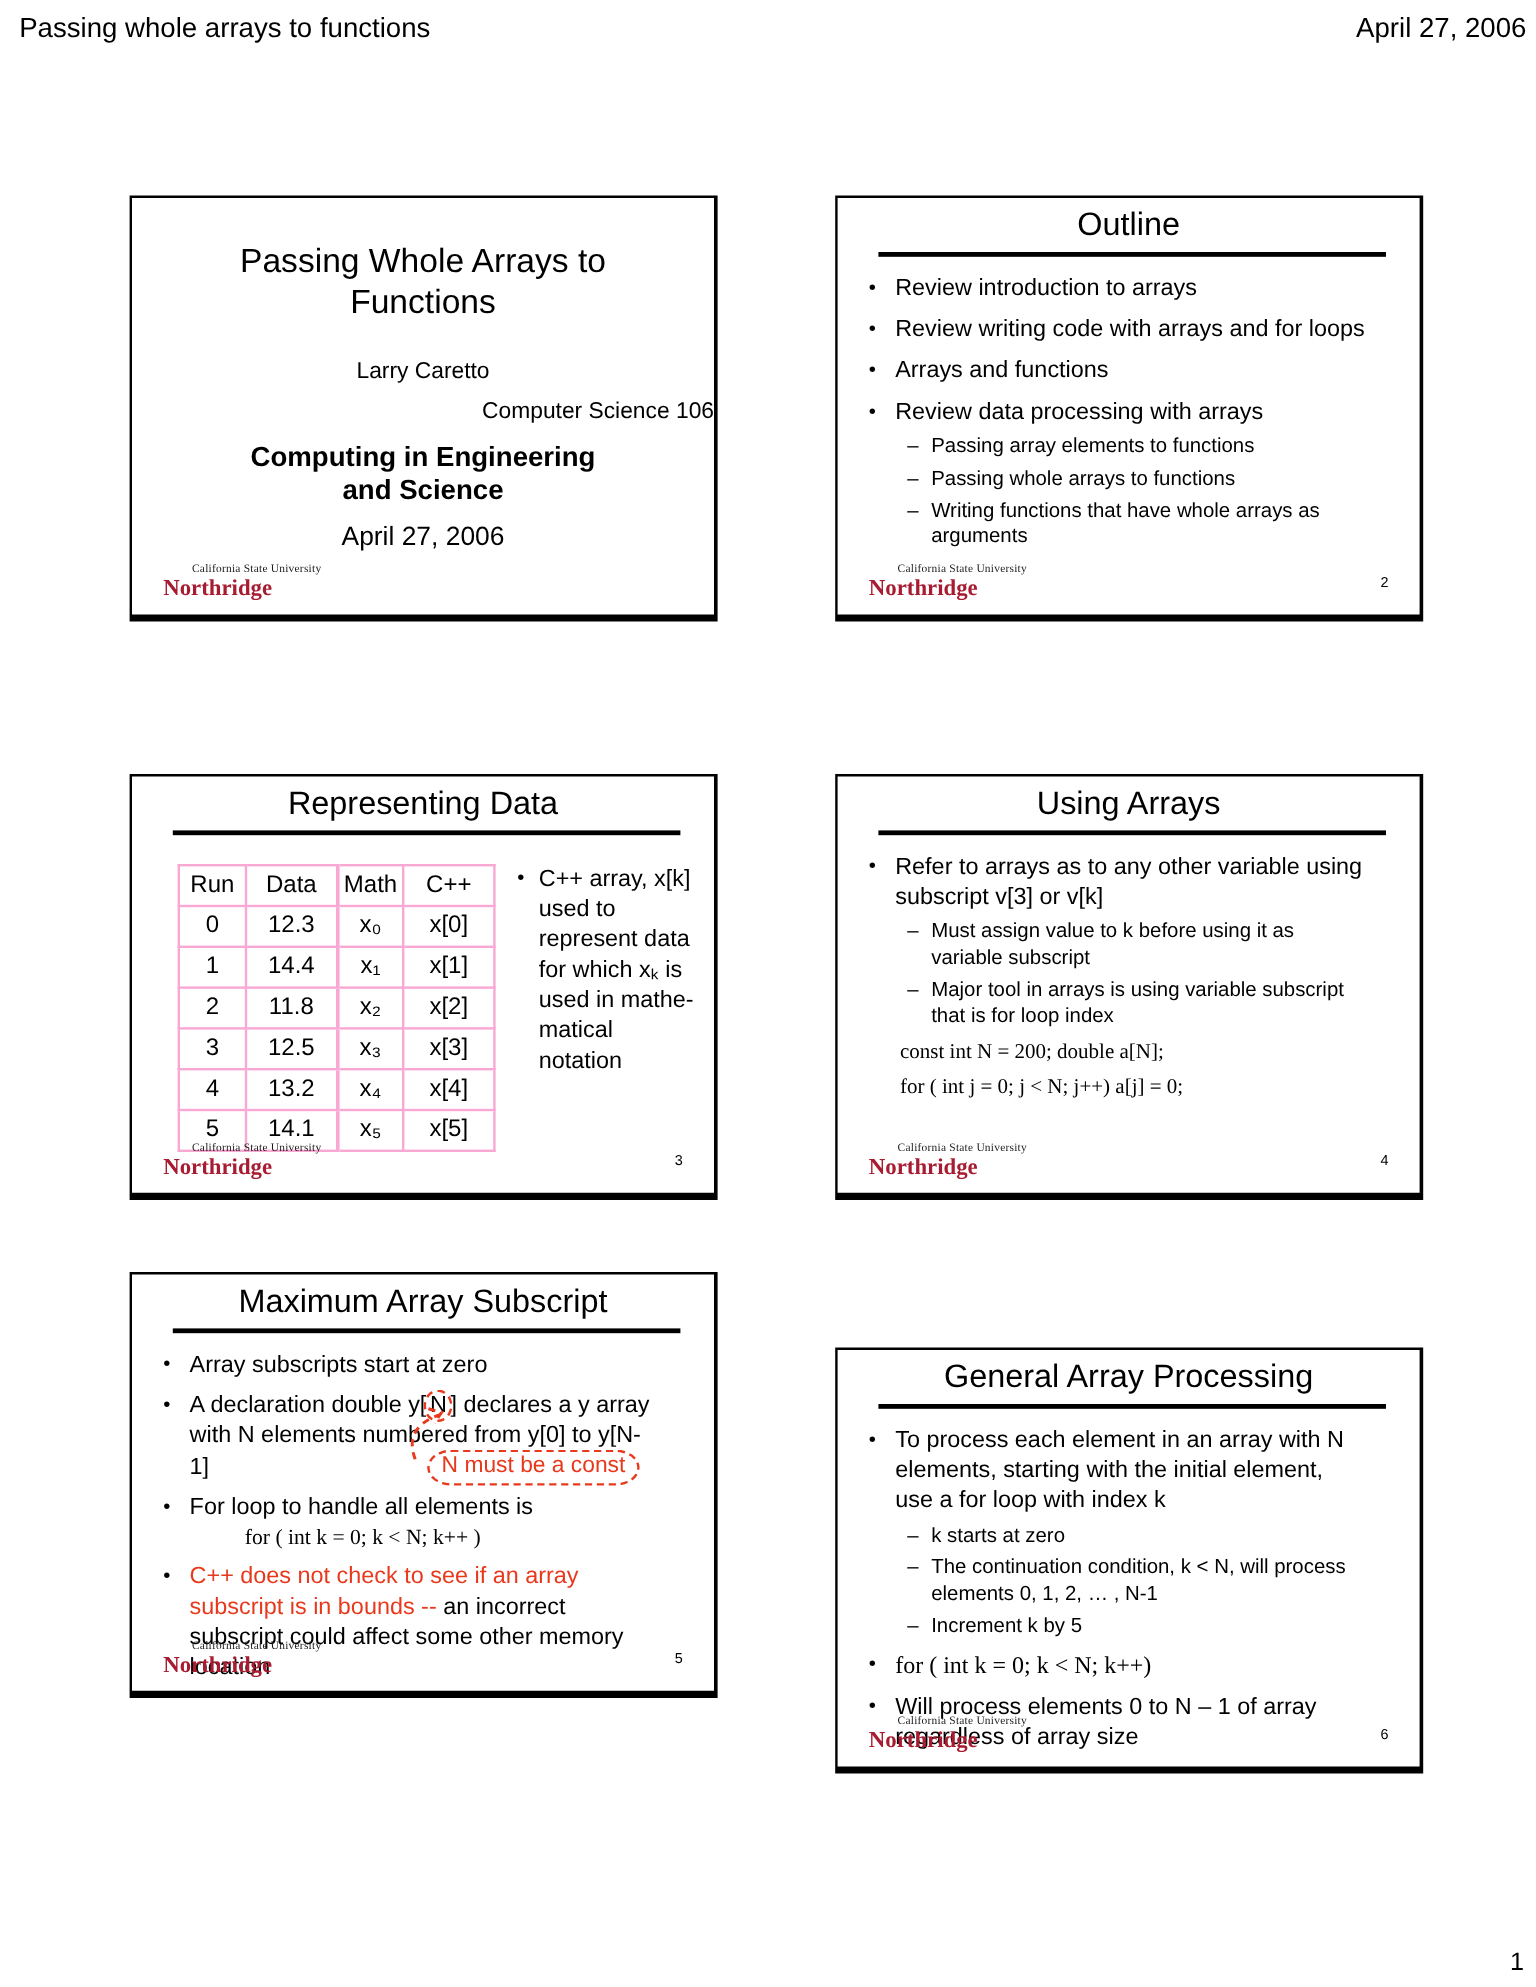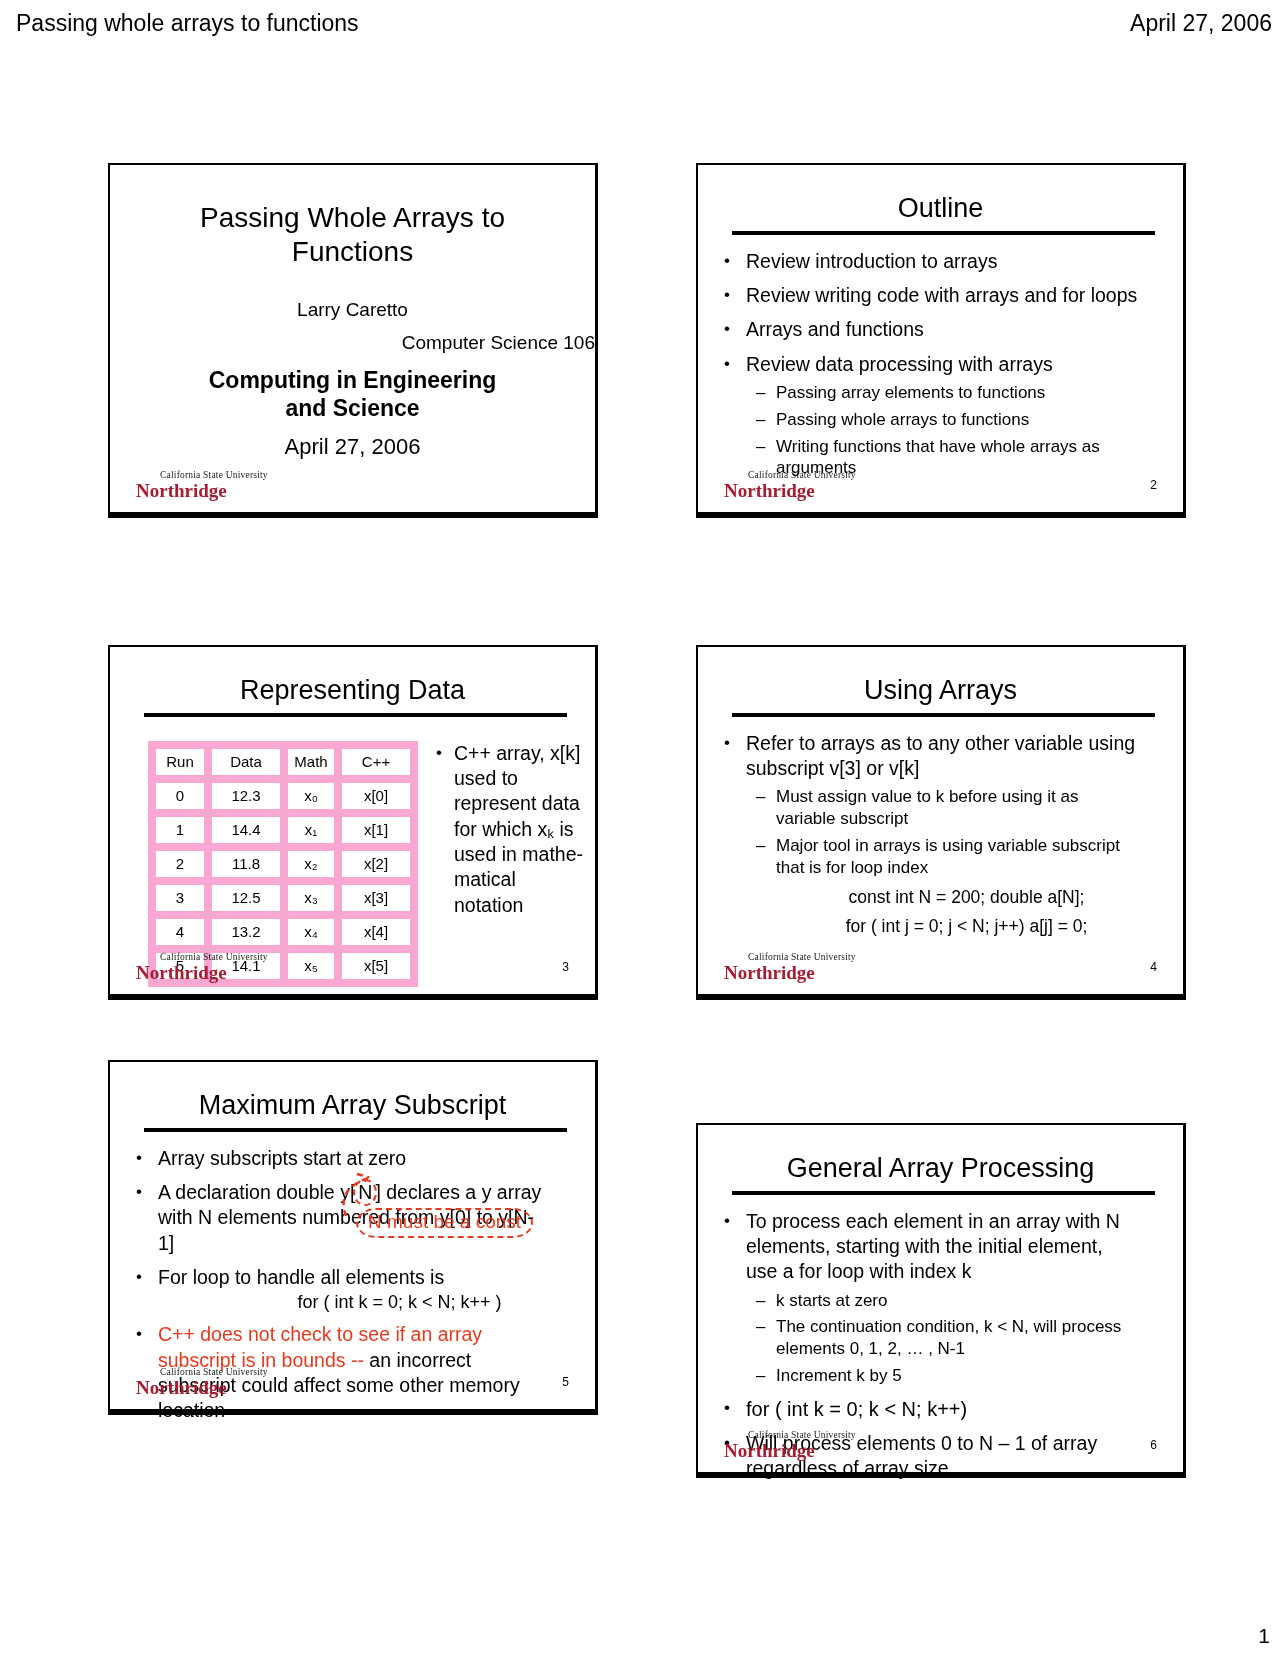--- a/index.html
+++ b/index.html
@@ -20,48 +20,48 @@
     position:absolute;width:490px;height:355px;background:#fff;
     border:2px solid #000;border-right-width:3px;border-bottom-width:6px;
   }
   #s1{left:108px;top:163px}
   #s2{left:696px;top:163px}
   #s3{left:108px;top:645px}
   #s4{left:696px;top:645px}
   #s5{left:108px;top:1060px}
   #s6{left:696px;top:1123px}
 
-  .stitle{margin-top:29px;text-align:center;font-size:27px;line-height:1.1;}
+  .stitle{margin-top:8px;text-align:center;font-size:27px;line-height:1.1;}
   .rule{height:4px;background:#000;margin:7px 28px 0 34px;}
 
   ul{list-style:none;margin-top:14px;}
   li.l1{position:relative;font-size:19.5px;line-height:1.3;margin:9px 6px 0 24px;padding-left:24px;max-width:416px;}
   li.l1::before{content:"\2022";position:absolute;left:2px;top:1px;font-size:17px;}
   li.l1 .l1cap{display:inline-block;max-width:392px;vertical-align:top;}
   li.l2{position:relative;font-size:17px;line-height:1.28;margin:5px 0 0 58px;padding-left:20px;max-width:382px;}
   li.l2::before{content:"\2013";position:absolute;left:0;top:0;}
   li.l2 .l2cap{display:inline-block;max-width:360px;vertical-align:top;}
 
-  .code{font-family:Liberation Sans, sans-serif;white-space:pre;text-align:center;}
+  .code{font-family:Liberation Serif, serif;white-space:pre;}
   .codeblock{font-size:17.5px;line-height:1.62;margin:5px 0 0 52px;}
   .mono20{font-size:20px;}
   .code-s5{font-size:18px;margin:2px 0 0 94px;}
 
   
   .t1{margin:36px auto 0;max-width:330px;font-size:28px;line-height:1.22;text-align:center;}
   .auth{margin-top:30px;font-size:19px;text-align:center;}
   .crs{margin-top:11px;font-size:19px;text-align:right;}
   .ct{margin:12px auto 12px;max-width:292px;font-size:23px;font-weight:bold;line-height:1.22;text-align:center;}
   .dt{margin-top:12px;font-size:22px;text-align:center;}
 
   
   .s3body{display:flex;margin:24px 0 0 38px;}
   table.data{border-collapse:collapse;}
   table.data td,table.data th{
-    border:8px solid #f9a8d4;font-size:15px;font-weight:normal;
+    border:2px solid #f9a8d4;font-size:20px;font-weight:normal;
     text-align:center;height:34px;padding:0 4px;
   }
   table.data .c0{width:56px}
   table.data .c1{width:76px}
   table.data .c2{width:54px;border-left-width:3px;}
   table.data .c3{width:76px}
   .s3note{position:relative;width:152px;margin-left:18px;font-size:19.5px;line-height:1.3;padding-left:18px;}
   .s3note::before{content:"\2022";position:absolute;left:0;top:1px;font-size:17px;}
 
   

